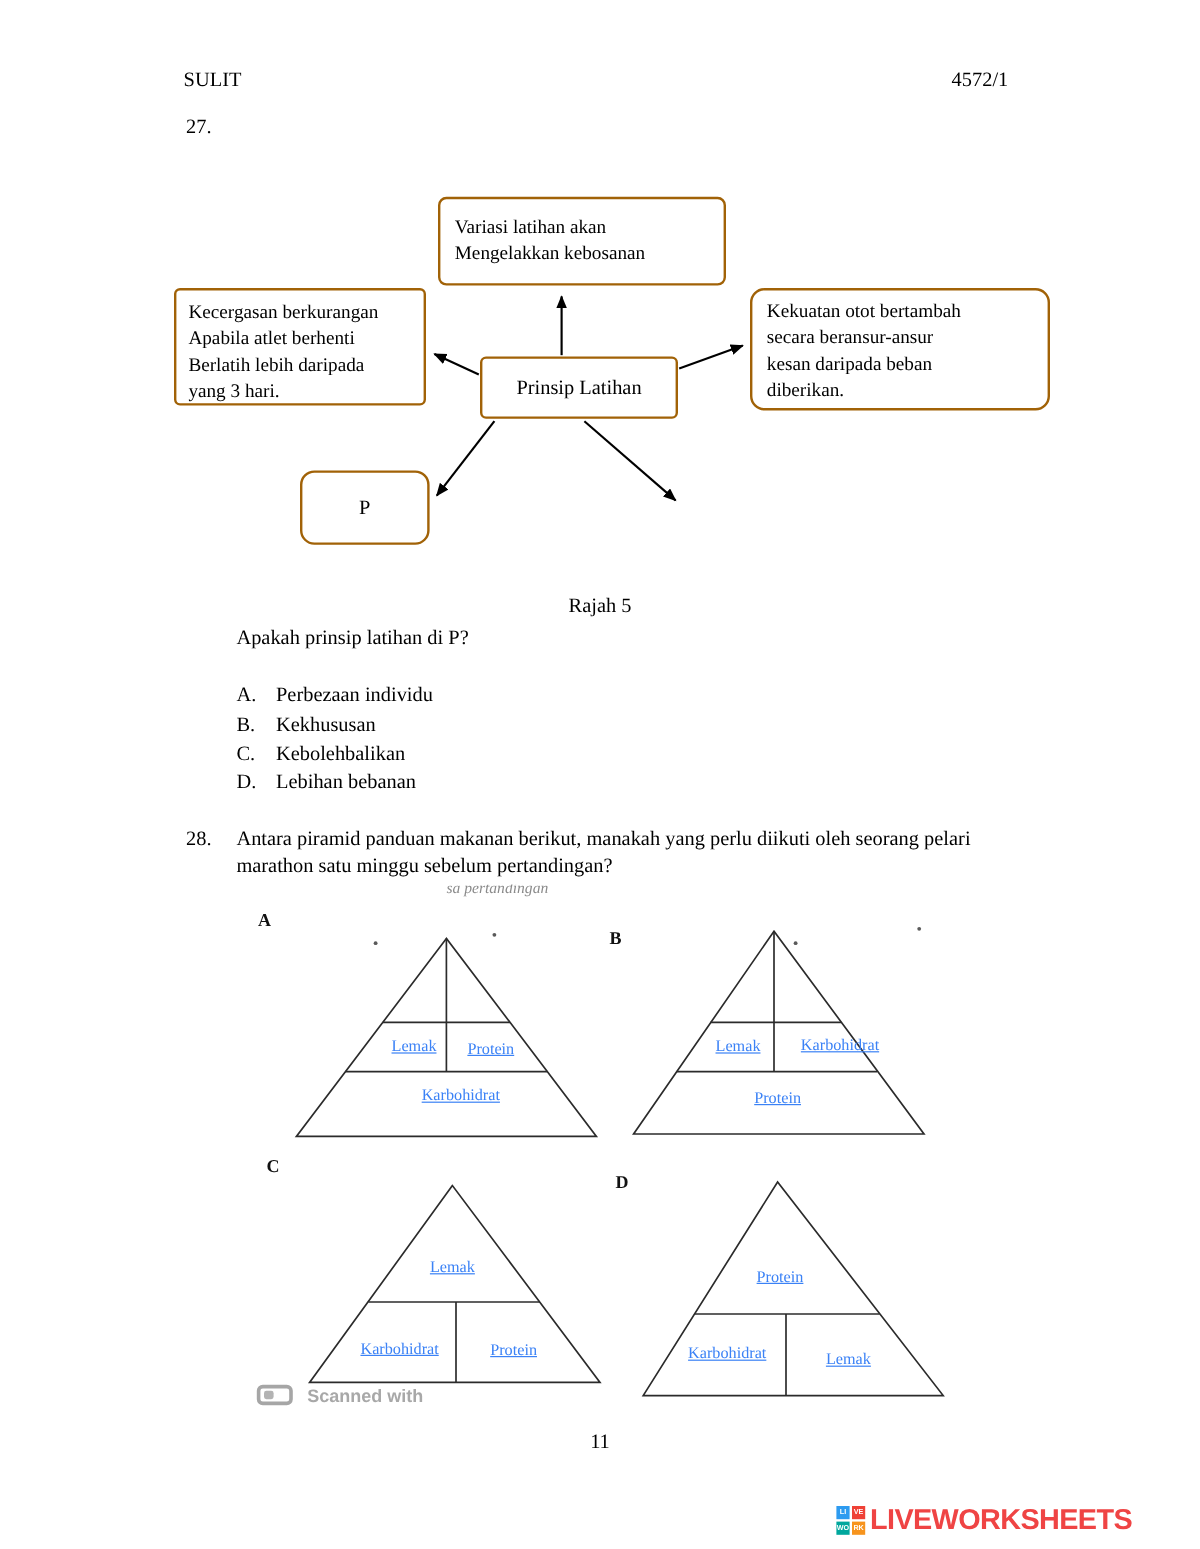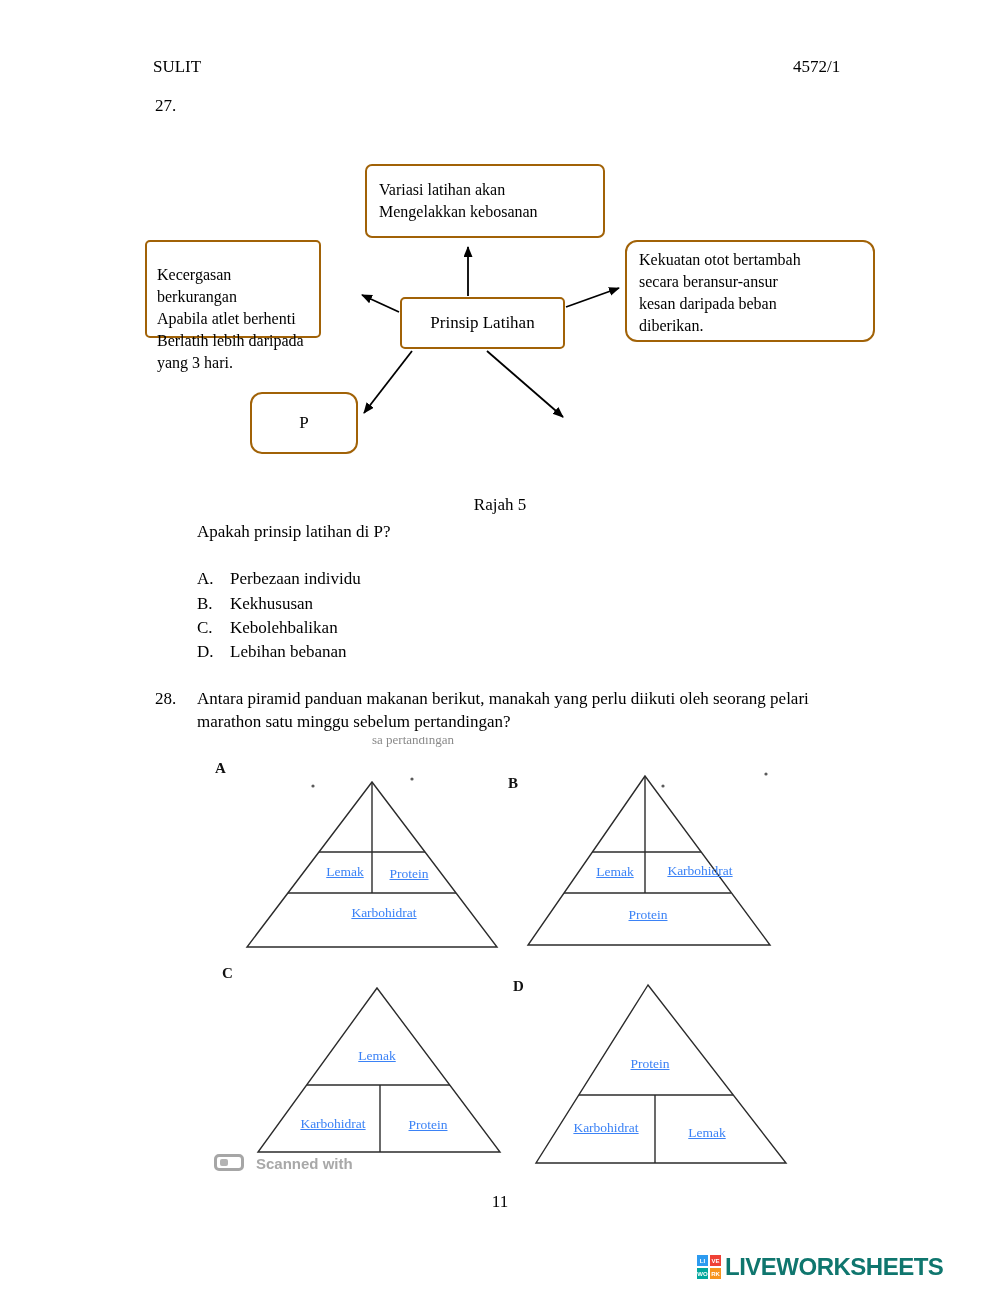--- a/index.html
+++ b/index.html
@@ -26,21 +26,21 @@
     position:absolute;transform:translate(-50%,-50%);
     font-size:13.5px;color:#3b82f6;white-space:nowrap;text-decoration:underline;
   }
   .pletter{position:absolute;font-weight:bold;font-size:15px;letter-spacing:1px;color:#111;}
   svg.overlay{position:absolute;left:0;top:0;pointer-events:none;}
   
   .scan-frag{
     position:absolute;left:372px;top:737px;width:160px;height:11px;
     overflow:hidden;color:#8a8a8a;font-size:13px;
   }
-  .scan-frag span{display:block;margin-top:-5px;}
+  .scan-frag span{display:block;margin-top:-5px;font-style:italic;}
   .cam-icon{
     position:absolute;left:214px;top:1154px;width:30px;height:17px;
     border:3px solid #a6a6a6;border-radius:5px;box-sizing:border-box;background:#fff;
   }
   .cam-icon i{display:block;width:8px;height:7px;margin:2px 0 0 3px;background:#b3b3b3;border-radius:2px;}
   .scanned-text{
     position:absolute;left:256px;top:1155px;height:15px;overflow:hidden;
     color:#a8a8a8;font-family:"Liberation Sans",sans-serif;font-size:15px;font-weight:bold;
   }
   .page-number{position:absolute;left:0;top:1192px;width:1000px;text-align:center;font-size:17px;}
@@ -50,36 +50,36 @@
   .lw-tile{
     display:flex;align-items:center;justify-content:center;
     color:#fff;font-family:"Liberation Sans",sans-serif;font-size:6px;font-weight:bold;
   }
   .lw-tile.t0{background:#2d9bf0;}
   .lw-tile.t1{background:#ef4136;}
   .lw-tile.t2{background:#00a79d;}
   .lw-tile.t3{background:#f7941d;}
   .lw-text{
     font-family:"Liberation Sans",sans-serif;font-weight:bold;font-size:24px;
-    color:#0f766e;letter-spacing:-0.5px;
+    color:#ef4444;letter-spacing:-0.5px;
   }
 </style>
 </head>
 <body>
 
 <div class="page">
 
   <div class="abs txt" style="left:153px;top:56px;">SULIT</div>
   <div class="abs txt" style="left:793px;top:56px;">4572/1</div>
 
   <div class="abs txt" style="left:155px;top:95px;">27.</div>
 
   <div class="dbox" style="left:365px;top:164px;width:240px;height:74px;border-radius:7px;padding-top:13px;">Variasi latihan akan
 Mengelakkan kebosanan</div>
-  <div class="dbox" style="left:145px;top:240px;width:176px;height:98px;border-radius:5px;padding:22px 10px;">Kecergasan berkurangan
+  <div class="dbox" style="left:145px;top:240px;width:210px;height:98px;border-radius:5px;padding:8px 10px;">Kecergasan berkurangan
 Apabila atlet berhenti
 Berlatih lebih daripada
 yang 3 hari.</div>
   <div class="dbox" style="left:625px;top:240px;width:250px;height:102px;border-radius:12px;padding:7px 12px;">Kekuatan otot bertambah
 secara beransur-ansur
 kesan daripada beban
 diberikan.</div>
   <div class="dbox center-flex" style="left:400px;top:297px;width:165px;height:52px;border-radius:5px;font-size:17px;">Prinsip Latihan</div>
   <div class="dbox center-flex" style="left:250px;top:392px;width:108px;height:62px;border-radius:12px;font-size:17px;">P</div>
 

